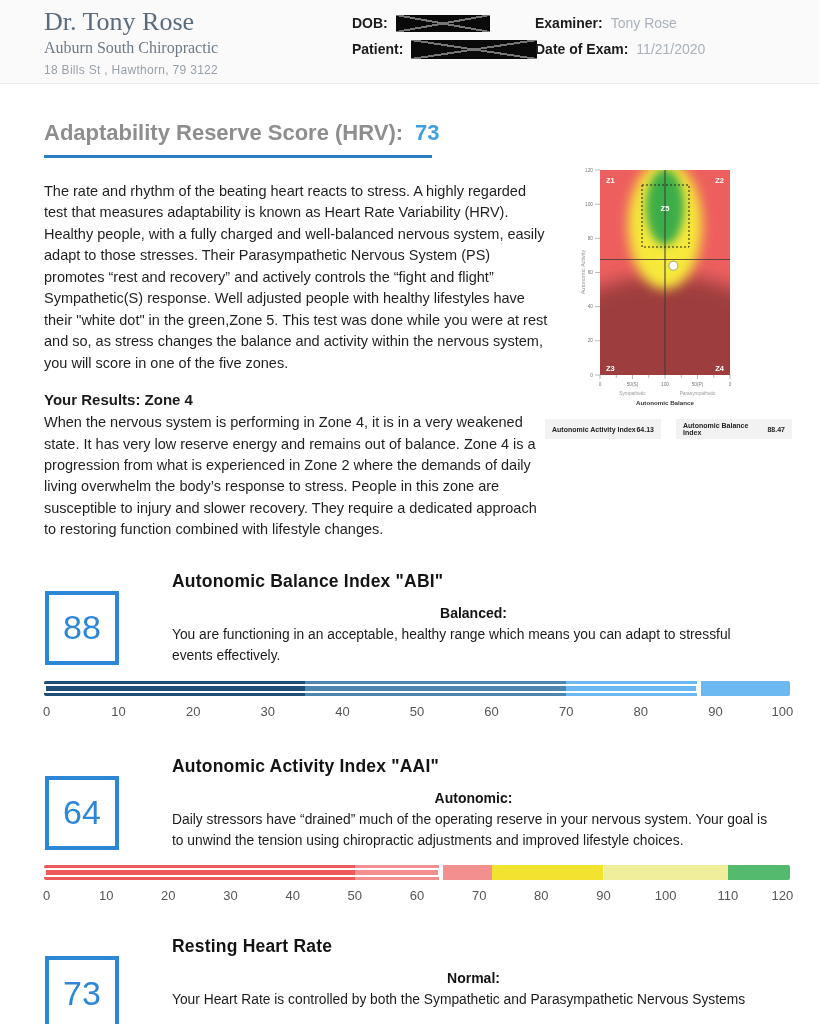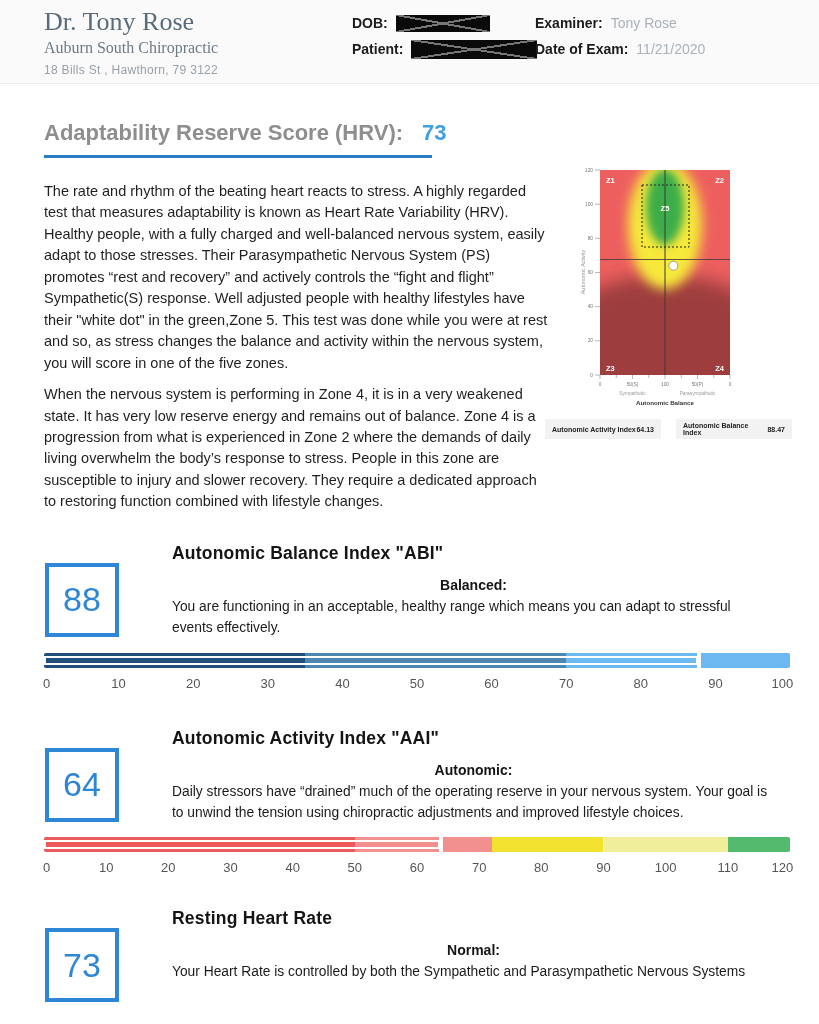--- a/index.html
+++ b/index.html
@@ -21,30 +21,30 @@
       #0a0a0a; }
   .redacted.patient { width:126px; }
   .redacted.dob { width:94px; height:17px; }
   .exam-block { position:absolute; left:535px; top:12px; font-size:14px; }
   .exam-row { display:flex; align-items:center; height:22px; margin-bottom:4px; }
   .exam-row b { color:#1b1b1b; margin-right:8px; }
   .exam-row .val { color:#a9b1bb; }
 
   
   .main { padding:36px 44px 0 44px; }
-  .title-row { display:flex; align-items:flex-start; gap:19px; }
+  .title-row { display:flex; align-items:flex-start; gap:12px; }
   .title-label { font-size:22px; font-weight:bold; color:#8e8e8e; }
   .title-score { font-size:22px; font-weight:bold; color:#3e9fe2; }
   .title-rule { width:388px; height:3px; background:#2a7cc2; margin-top:9px; }
 
   .content-row { position:relative; margin-top:23px; }
   .text-col { width:507px; }
   .para { font-size:14.5px; line-height:1.48; color:#1f1f1f; }
   .results-heading { font-size:15px; font-weight:bold; color:#1b1b1b; margin-top:17px; }
-  .para2 { margin-top:10px; }
+  .para2 { margin-top:4px; }
 
   
   .chart-col { position:absolute; left:501px; top:-16px; width:272px; }
   .chart-footer { display:flex; gap:15px; margin-top:5px; }
   .chart-chip { width:116px; background:#f2f2f2; padding:3px 7px; display:flex; align-items:center; }
   .chart-chip .lbl { font-size:7px; font-weight:bold; color:#222; }
   .chart-chip .val { font-size:7px; font-weight:bold; color:#222; margin-left:auto; }
 
   
   .metric { position:relative; margin-top:30px; min-height:96px; }
@@ -101,20 +101,21 @@
 
   <div class="title-row">
     <span class="title-label">Adaptability Reserve Score (HRV):</span>
     <span class="title-score">73</span>
   </div>
   <div class="title-rule"></div>
 
   <div class="content-row">
     <div class="text-col">
       <div class="para">The rate and rhythm of the beating heart reacts to stress. A highly regarded test that measures adaptability is known as Heart Rate Variability (HRV). Healthy people, with a fully charged and well-balanced nervous system, easily adapt to those stresses. Their Parasympathetic Nervous System (PS) promotes “rest and recovery” and actively controls the “fight and flight” Sympathetic(S) response. Well adjusted people with healthy lifestyles have their "white dot" in the green,Zone 5. This test was done while you were at rest and so, as stress changes the balance and activity within the nervous system, you will score in one of the five zones.</div>
+      <div class="results-heading">Your Results: Zone 4</div>
       <div class="para para2">When the nervous system is performing in Zone 4, it is in a very weakened state. It has very low reserve energy and remains out of balance. Zone 4 is a progression from what is experienced in Zone 2 where the demands of daily living overwhelm the body’s response to stress. People in this zone are susceptible to injury and slower recovery. They require a dedicated approach to restoring function combined with lifestyle changes.</div>
     </div>
 
     <div class="chart-col">
       <svg width="272" height="245" viewBox="0 0 272 245">
         <defs>
           <filter id="b8" x="-60%" y="-60%" width="220%" height="220%">
               <feGaussianBlur stdDeviation="9"></feGaussianBlur>
             </filter>
           <filter id="b6" x="-60%" y="-60%" width="220%" height="220%">

